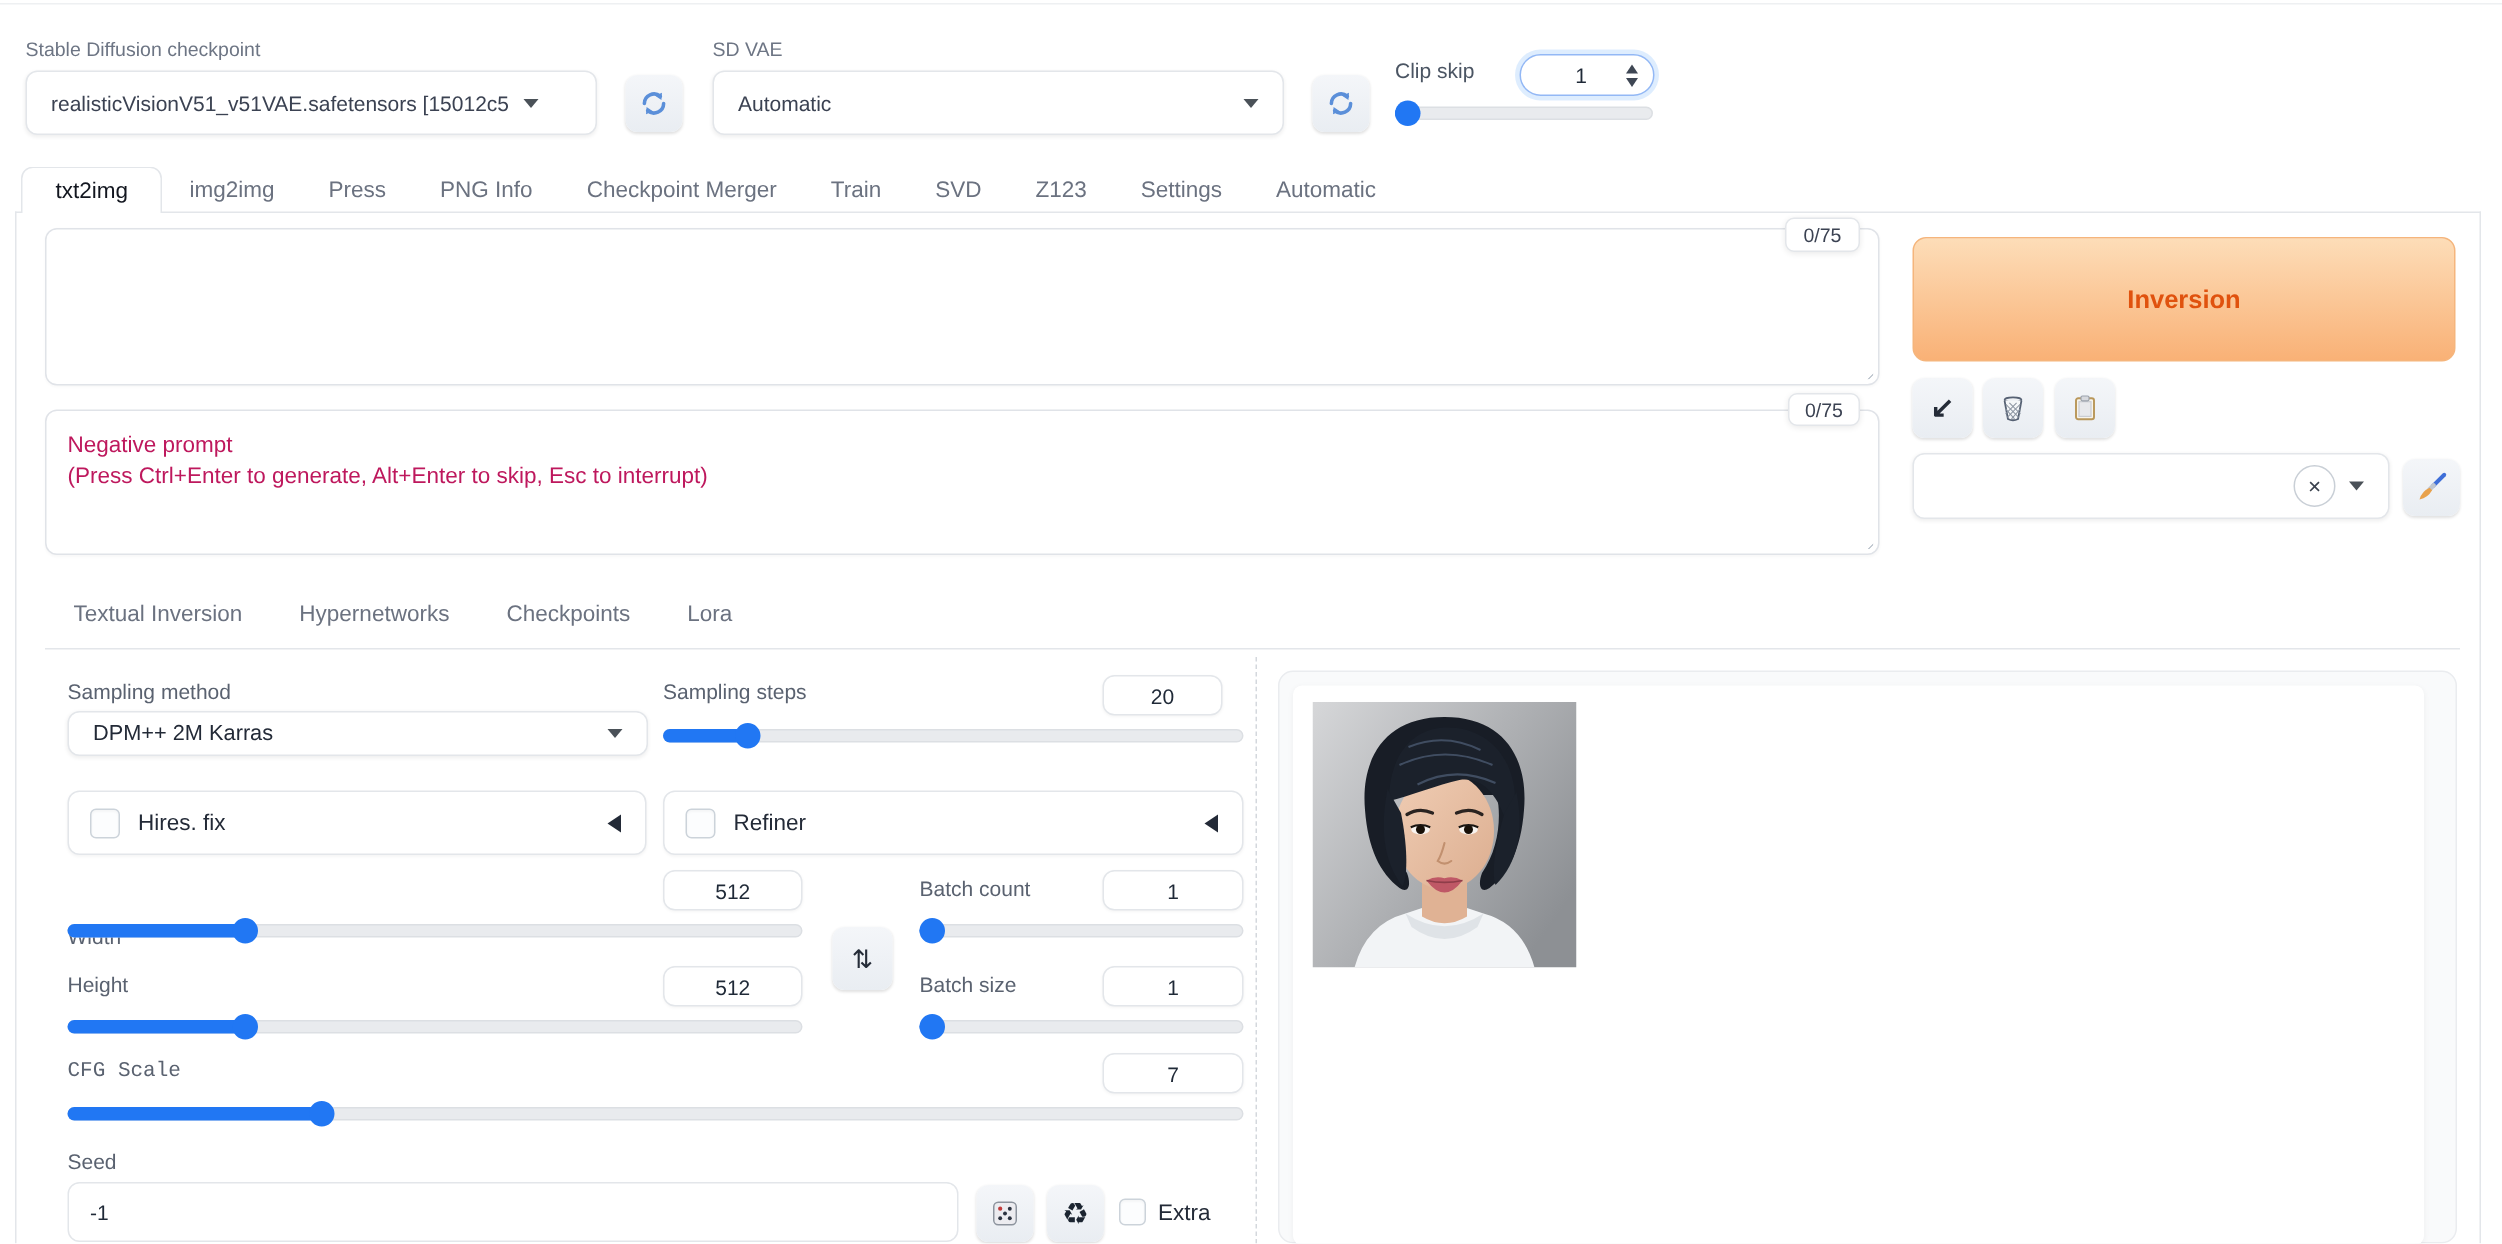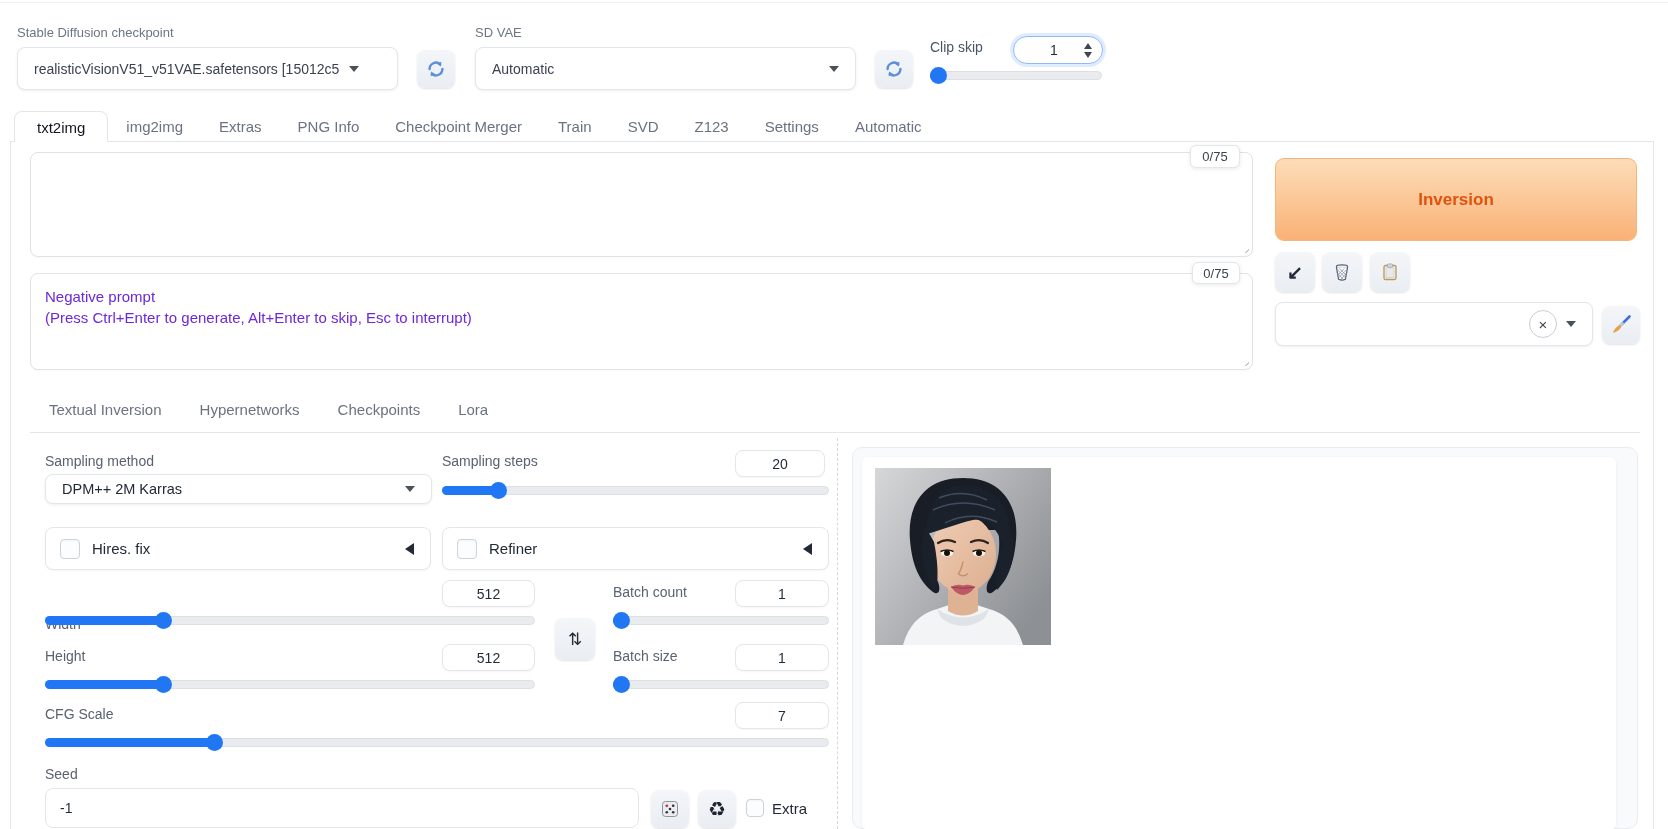--- a/index.html
+++ b/index.html
@@ -90,41 +90,41 @@
 </div>
 <div class="slider" style="left:930px;top:67px;width:172px;">
   <div class="track"></div>
     <div class="fill" style="width:5%;"></div>
     <div class="knob" style="left:0;"></div>
 </div>
 
 <div class="abs tabs-row" style="left:14px;top:111px;height:31px;">
     <div class="main-tab active">txt2img</div>
     <div class="main-tab">img2img</div>
-    <div class="main-tab">Extras</div>
+    <div class="main-tab">Press</div>
     <div class="main-tab">PNG Info</div>
     <div class="main-tab">Checkpoint Merger</div>
     <div class="main-tab">Train</div>
     <div class="main-tab">SVD</div>
     <div class="main-tab">Z123</div>
     <div class="main-tab">Settings</div>
     <div class="main-tab">Automatic</div>
   </div>
 <div class="abs hairline" style="left:10px;top:141px;width:1644px;height:1px;"></div>
 <div class="abs hairline" style="left:10px;top:141px;width:1px;height:688px;"></div>
 <div class="abs hairline" style="left:1653px;top:141px;width:1px;height:688px;"></div>
 
 <div class="abs badge" style="left:1190px;top:145px;width:50px;height:23px;">0/75</div>
 <div class="abs txtarea" style="left:30px;top:152px;width:1223px;height:105px;">
   <div class="resize-handle"></div>
 </div>
 
 <div class="abs badge" style="left:1192px;top:262px;width:48px;height:22px;">0/75</div>
 <div class="abs txtarea" style="left:30px;top:273px;width:1223px;height:97px;">
-  <div style="padding:12px 14px;font-size:15px;line-height:21px;color:#6d28d9;">
+  <div style="padding:12px 14px;font-size:15px;line-height:21px;color:#be185d;">
     <div>Negative prompt</div>
     <div>(Press Ctrl+Enter to generate, Alt+Enter to skip, Esc to interrupt)</div>
   </div>
   <div class="resize-handle"></div>
 </div>
 
 <div class="abs" style="left:1275px;top:158px;width:362px;height:83px;border-radius:9px;
      background:linear-gradient(180deg,#fdddb8 0%,#f9b176 100%);border:1px solid #f5b57c;
      display:flex;align-items:center;justify-content:center;font-size:17px;font-weight:700;color:#e0520e;cursor:pointer;">
   <span>Inversion</span>
@@ -173,21 +173,21 @@
 <div class="abs tabs-row" style="left:30px;top:385px;height:48px;">
     <div class="sub-tab">Textual Inversion</div>
     <div class="sub-tab">Hypernetworks</div>
     <div class="sub-tab">Checkpoints</div>
     <div class="sub-tab">Lora</div>
   </div>
 <div class="abs hairline" style="left:30px;top:432px;width:1610px;height:1px;z-index:1;"></div>
 
 <div class="abs plabel" style="left:45px;top:453px;">Sampling method</div>
 <div class="abs plabel" style="left:442px;top:453px;">Sampling steps</div>
-<div class="abs valbox" style="left:735px;top:450px;width:90px;height:27px;">20</div>
+<div class="abs valbox" style="left:735px;top:450px;width:80px;height:27px;">20</div>
 
 <div class="abs dd" style="left:45px;top:474px;width:387px;height:30px;">
   <span style="font-size:14.5px;color:#232a37;">DPM++ 2M Karras</span>
   <span class="caret" style="margin-left:auto;"></span>
 </div>
 <div class="slider" style="left:442px;top:482px;width:387px;">
   <div class="track"></div>
     <div class="fill" style="width:14.5%;"></div>
     <div class="knob" style="left:calc(14.5% - 8px);"></div>
 </div>
@@ -230,21 +230,21 @@
   <div class="track"></div>
     <div class="fill" style="width:24%;"></div>
     <div class="knob" style="left:calc(24% - 8px);"></div>
 </div>
 <div class="slider" style="left:613px;top:676px;width:216px;">
   <div class="track"></div>
     <div class="fill" style="width:4%;"></div>
     <div class="knob" style="left:0;"></div>
 </div>
 
-<div class="abs plabel" style="left:45px;top:706px;">CFG Scale</div>
+<div class="abs plabel" style="left:45px;top:706px;font-family:Liberation Mono, monospace;">CFG Scale</div>
 <div class="abs valbox" style="left:735px;top:702px;width:94px;height:27px;">7</div>
 <div class="slider" style="left:45px;top:734px;width:784px;">
   <div class="track"></div>
     <div class="fill" style="width:21.5%;"></div>
     <div class="knob" style="left:calc(21.5% - 8px);"></div>
 </div>
 
 <div class="abs plabel" style="left:45px;top:766px;text-align:right;">Seed</div>
 <div class="abs" style="left:45px;top:788px;width:594px;height:40px;background:#fff;border:1px solid #e3e6ea;border-radius:8px;
      display:flex;align-items:center;padding:0 14px;font-size:14px;color:#1f2937;">

